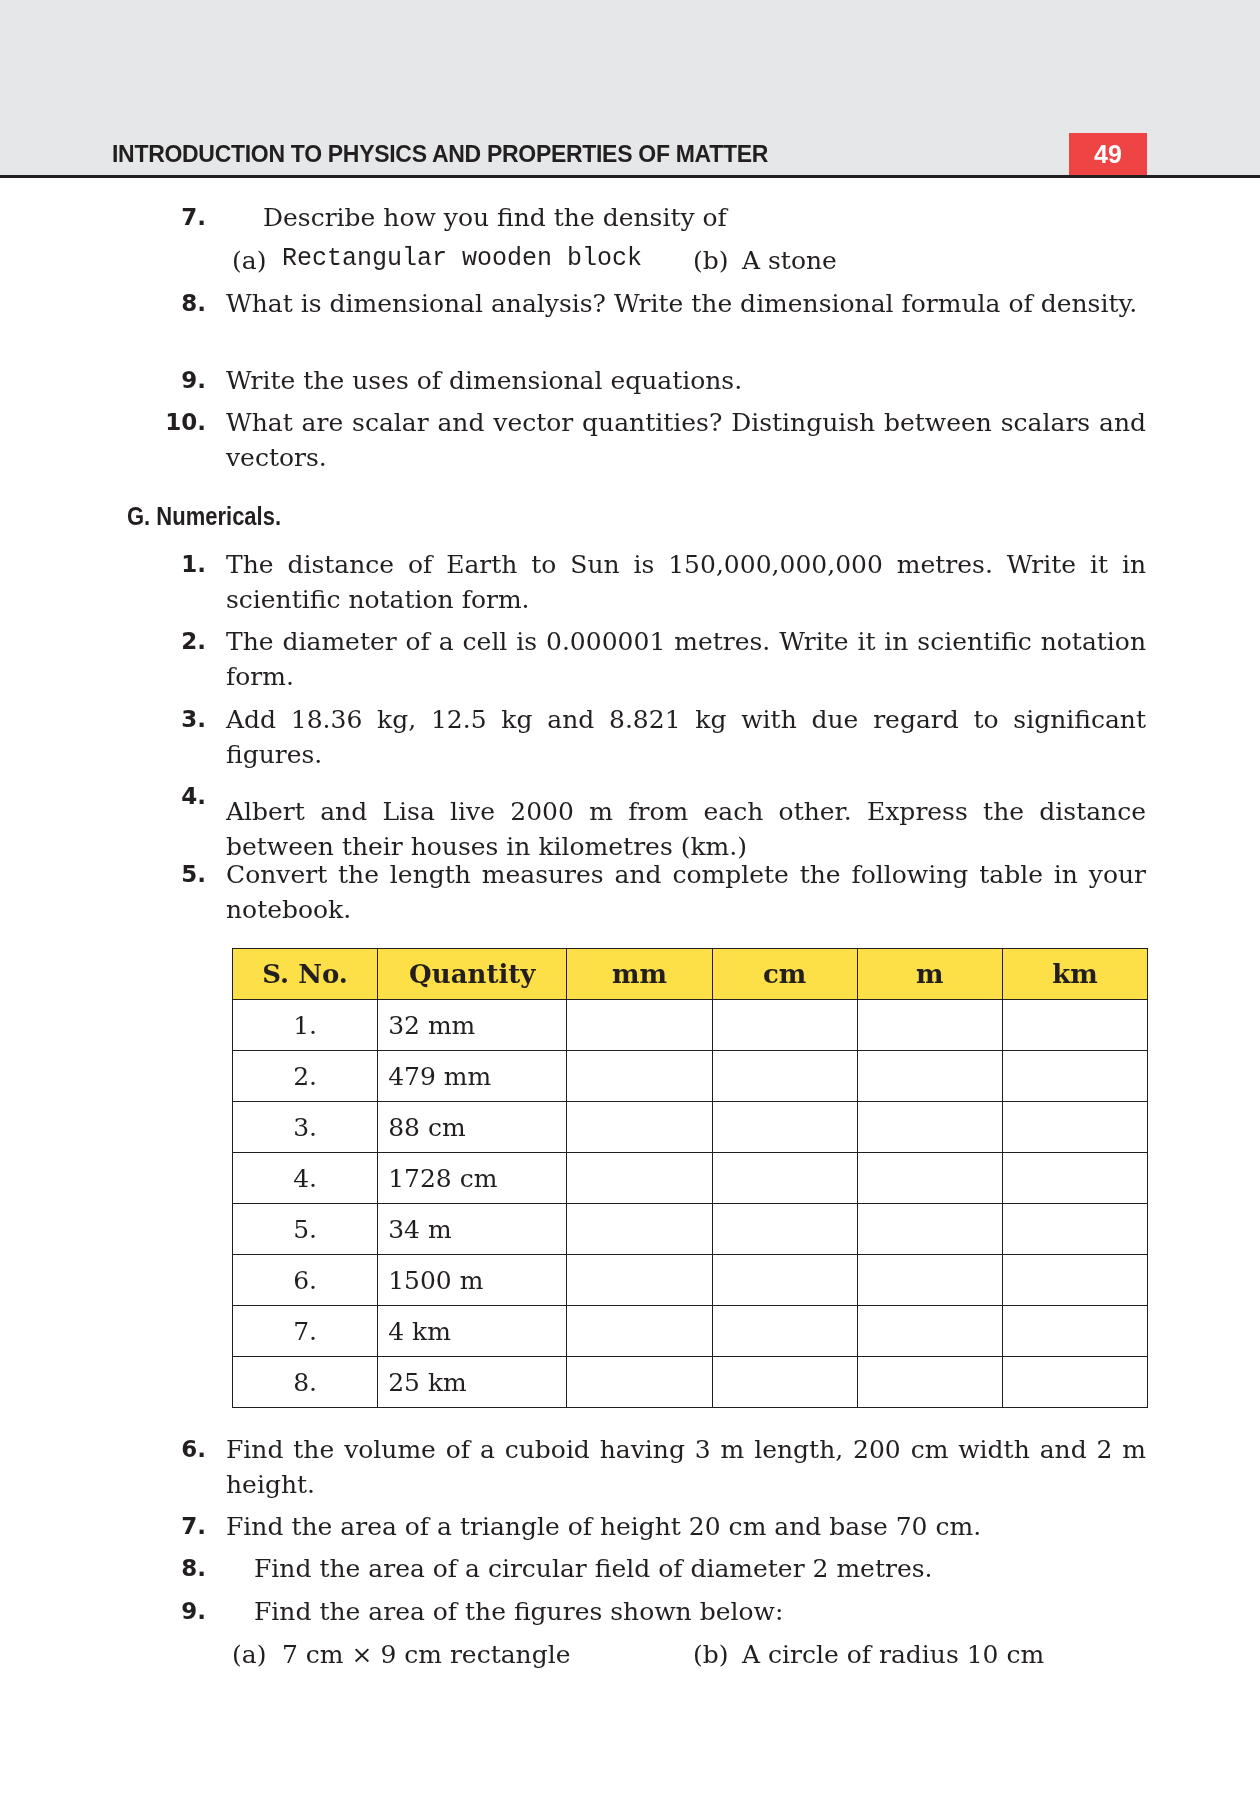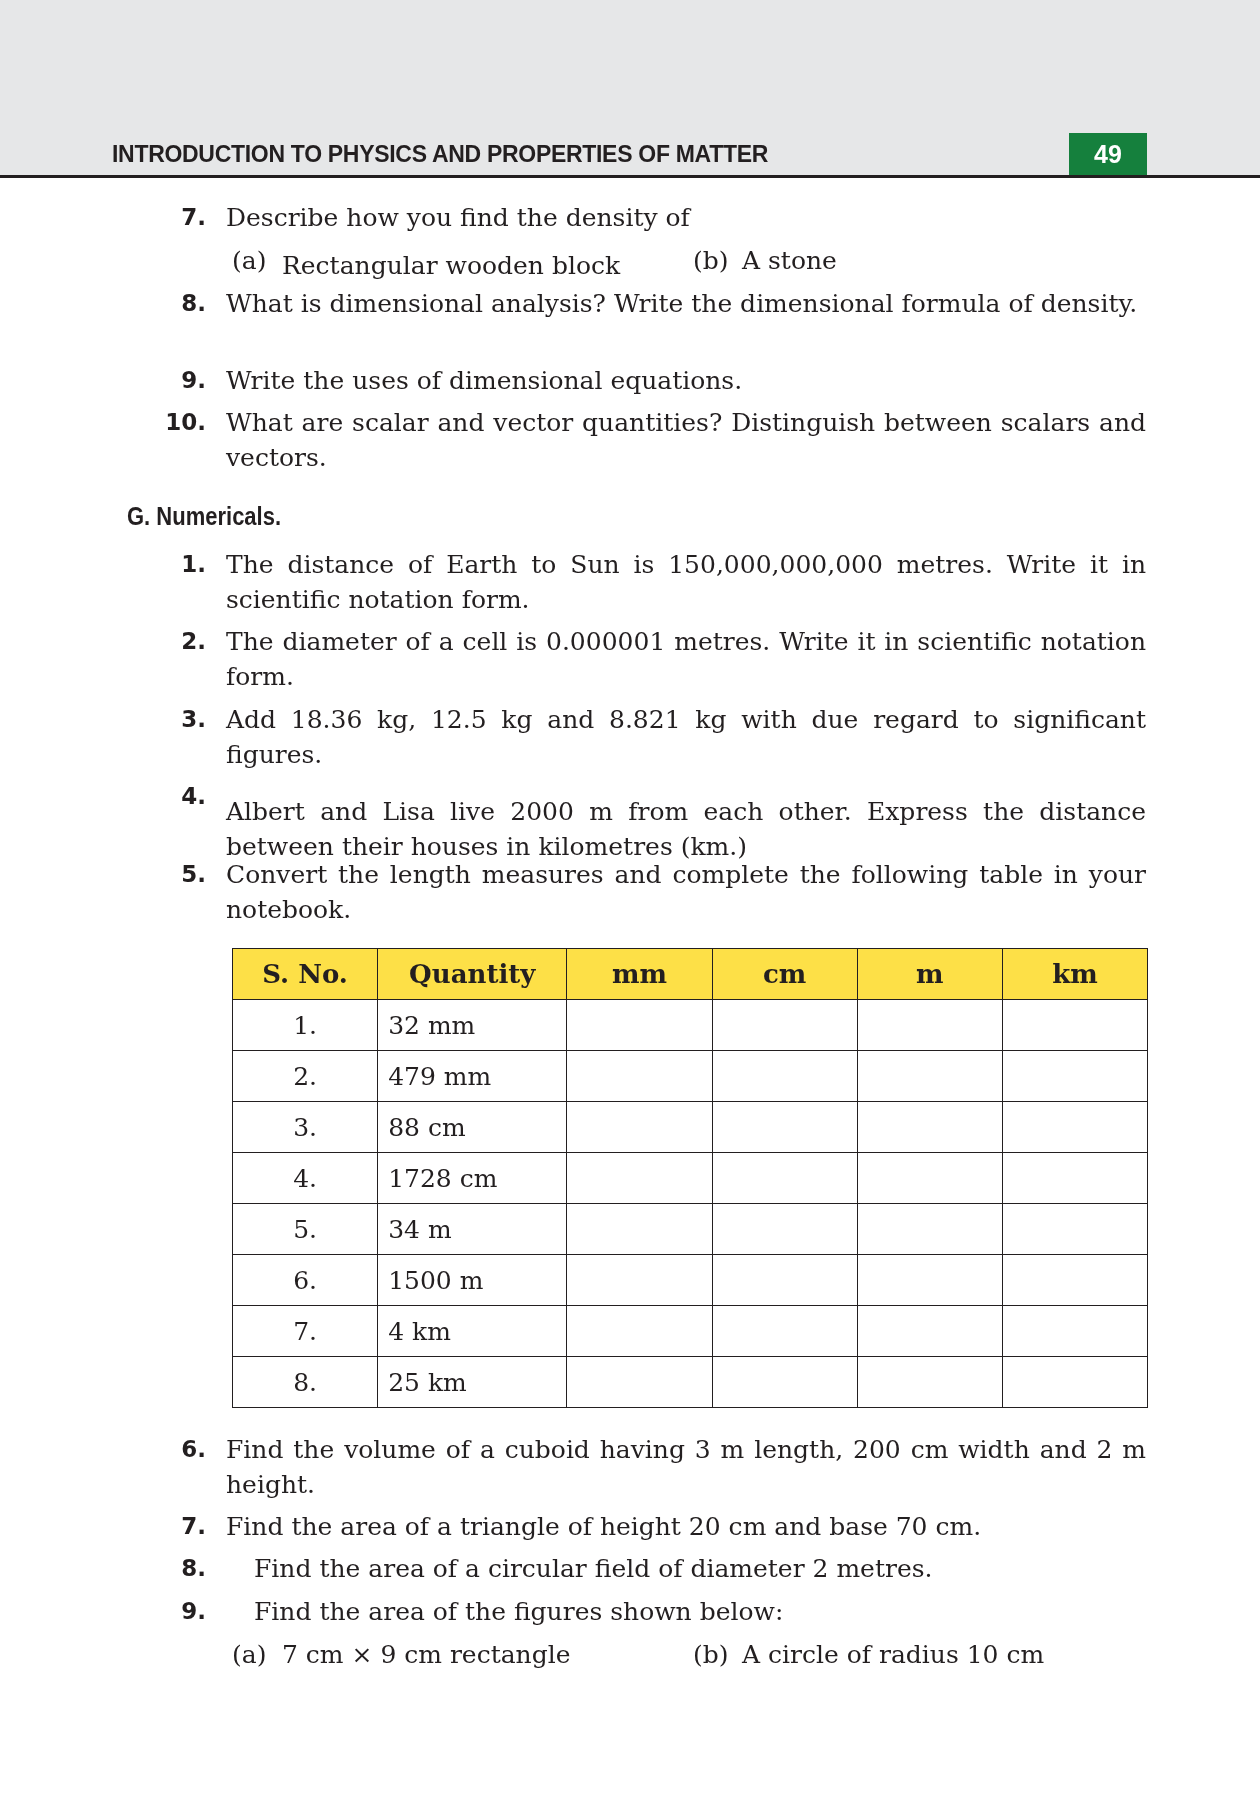--- a/index.html
+++ b/index.html
@@ -9,21 +9,21 @@
       overflow: hidden;
     }
     .top-band { position: absolute; left: 0; top: 0; width: 1260px; height: 176px; background: #e6e7e8; }
     .header-title {
       position: absolute; left: 112px; top: 141px;
       font-family: "Liberation Sans", sans-serif; font-weight: bold; font-size: 23px;
       letter-spacing: -0.3px; color: #231f20; text-align: center;
     }
     .page-num {
       position: absolute; left: 1069px; top: 133px; width: 78px; height: 42px;
-      background: #15803d; color: #ffffff; font-family: "Liberation Sans", sans-serif;
+      background: #ef4444; color: #ffffff; font-family: "Liberation Sans", sans-serif;
       font-weight: bold; font-size: 25px; text-align: center; line-height: 42px;
     }
     .header-rule { position: absolute; left: 0; top: 175px; width: 1260px; height: 3px; background: #231f20; }
 
     .q { position: absolute; left: 226px; width: 920px; font-size: 25px; line-height: 35px; text-align: justify; }
     .qn {
       position: absolute; width: 70px; text-align: right; font-family: "DejaVu Sans", sans-serif;
       font-weight: bold; font-size: 23px; line-height: 35px; color: #231f20;
     }
     .sub { position: absolute; font-size: 25px; line-height: 35px; }
@@ -47,23 +47,23 @@
   </style>
 </head>
 <body>
 
 <div class="top-band"></div>
 <div class="header-title">INTRODUCTION TO PHYSICS AND PROPERTIES OF MATTER</div>
 <div class="page-num">49</div>
 <div class="header-rule"></div>
 
 <div class="qn" style="left:136px;top:200px;">7.</div>
-<div class="q" style="top:200px;">Describe how you find the density of</div>
+<div class="q" style="top:200px;margin-left:37px;">Describe how you find the density of</div>
 <div class="sub" style="left:232px;top:243px;">(a)</div>
-<div class="sub" style="left:282px;top:248px;">Rectangular wooden block</div>
+<div class="sub" style="left:282px;top:241px;font-family:Liberation Mono, monospace;">Rectangular wooden block</div>
 <div class="sub" style="left:693px;top:243px;">(b)</div>
 <div class="sub" style="left:742px;top:243px;">A stone</div>
 
 <div class="qn" style="left:136px;top:286px;">8.</div>
 <div class="q" style="top:286px;">What is dimensional analysis? Write the dimensional formula of density.</div>
 
 <div class="qn" style="left:136px;top:363px;">9.</div>
 <div class="q" style="top:363px;">Write the uses of dimensional equations.</div>
 
 <div class="qn" style="left:136px;top:405px;">10.</div>

